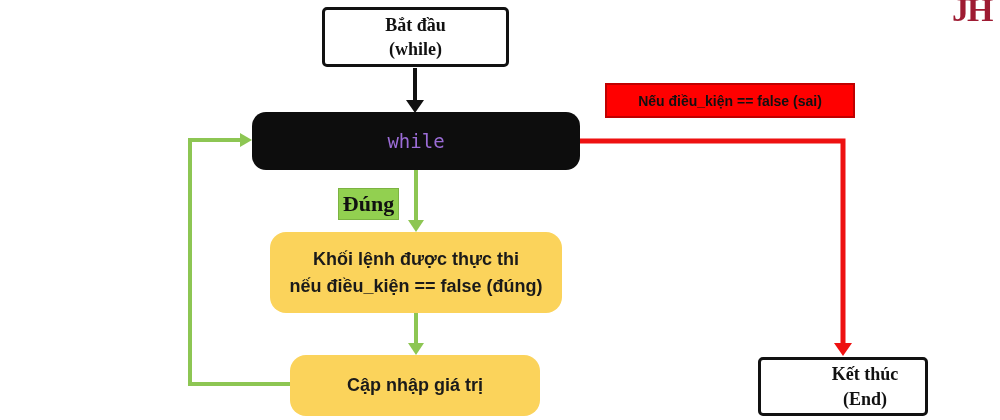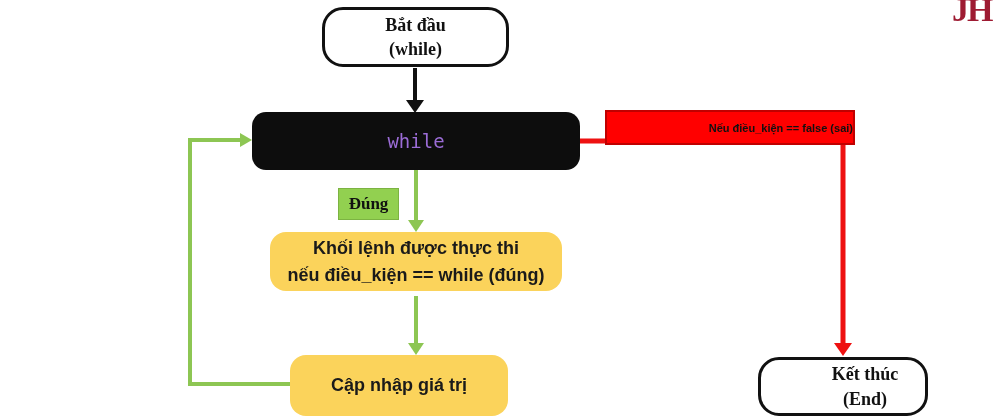--- a/index.html
+++ b/index.html
@@ -10,21 +10,21 @@
     overflow:hidden;
     font-family:"Liberation Sans",sans-serif;
   }
   .connectors{position:absolute;left:0;top:0;width:1000px;height:420px;pointer-events:none;}
   .node{position:absolute;display:flex;flex-direction:column;align-items:center;justify-content:center;text-align:center;box-sizing:border-box;}
 
   
   .terminal{
     background:#ffffff;
     border:3.5px solid #111111;
-    border-radius:21px;
+    border-radius:5px;
     font-family:"Liberation Serif",serif;
     font-weight:bold;
     font-size:18px;
     color:#111111;
     line-height:1.35;
   }
   .start-box{left:322px;top:7px;width:187px;height:60px;}
   .end-box{left:758px;top:357px;width:170px;height:59px;padding-left:44px;}
 
   
@@ -34,51 +34,50 @@
     border-radius:14px;
     font-family:"DejaVu Sans Mono","Liberation Mono",monospace;
     font-size:19px;
     flex-direction:row;
   }
   .while-keyword{color:var(--c-while_keyword,#9b6cd6);white-space:pre;}
   .while-condition{color:var(--c-while_condition,#dd6b6b);white-space:pre;}
 
   
   .false-label{
-    left:605px;top:110px;width:250px;height:35px;
+    left:605px;top:83px;width:250px;height:35px;
     background:var(--c-red,#ff0000);
     border:2.5px solid var(--c-red_border,#c00000);
     font-weight:bold;
-    font-size:11px;
+    font-size:14px;
     color:#111111;
-    align-items:flex-end;
   }
 
   
   .true-label{
     left:338px;top:188px;width:61px;height:32px;
     background:var(--c-green_label,#92d050);
     border:1px solid #7cb342;
     font-family:"Liberation Serif",serif;
     font-weight:bold;
-    font-size:17px;
+    font-size:22px;
     color:#111111;
   }
 
   
   .process{
     background:var(--c-yellow,#fbd35b);
     border-radius:16px;
     font-weight:bold;
     font-size:18px;
     color:#1a1a1a;
     line-height:1.5;
   }
-  .body-box{left:270px;top:232px;width:292px;height:59px;}
-  .update-box{left:290px;top:355px;width:218px;height:61px;}
+  .body-box{left:270px;top:232px;width:292px;height:81px;}
+  .update-box{left:290px;top:355px;width:250px;height:61px;}
 
   
   .logo{
     position:absolute;left:952px;top:-9px;
     font-family:"Liberation Serif",serif;
     font-weight:bold;
     font-size:34px;
     letter-spacing:-2px;
     color:var(--c-logo_red,#9e1b32);
   }
@@ -128,21 +127,21 @@
   <div class="node false-label">
     <span>Nếu điều_kiện == false (sai)</span>
   </div>
 
   <div class="node true-label">
     <span>Đúng</span>
   </div>
 
   <div class="node process body-box">
     <div>Khối lệnh được thực thi</div>
-    <div>nếu điều_kiện == while (đúng)</div>
+    <div>nếu điều_kiện == false (đúng)</div>
   </div>
 
   <div class="node process update-box">
     <span>Cập nhập giá trị</span>
   </div>
 
   <div class="node terminal end-box">
     <div>Kết thúc</div>
     <div>(End)</div>
   </div>

